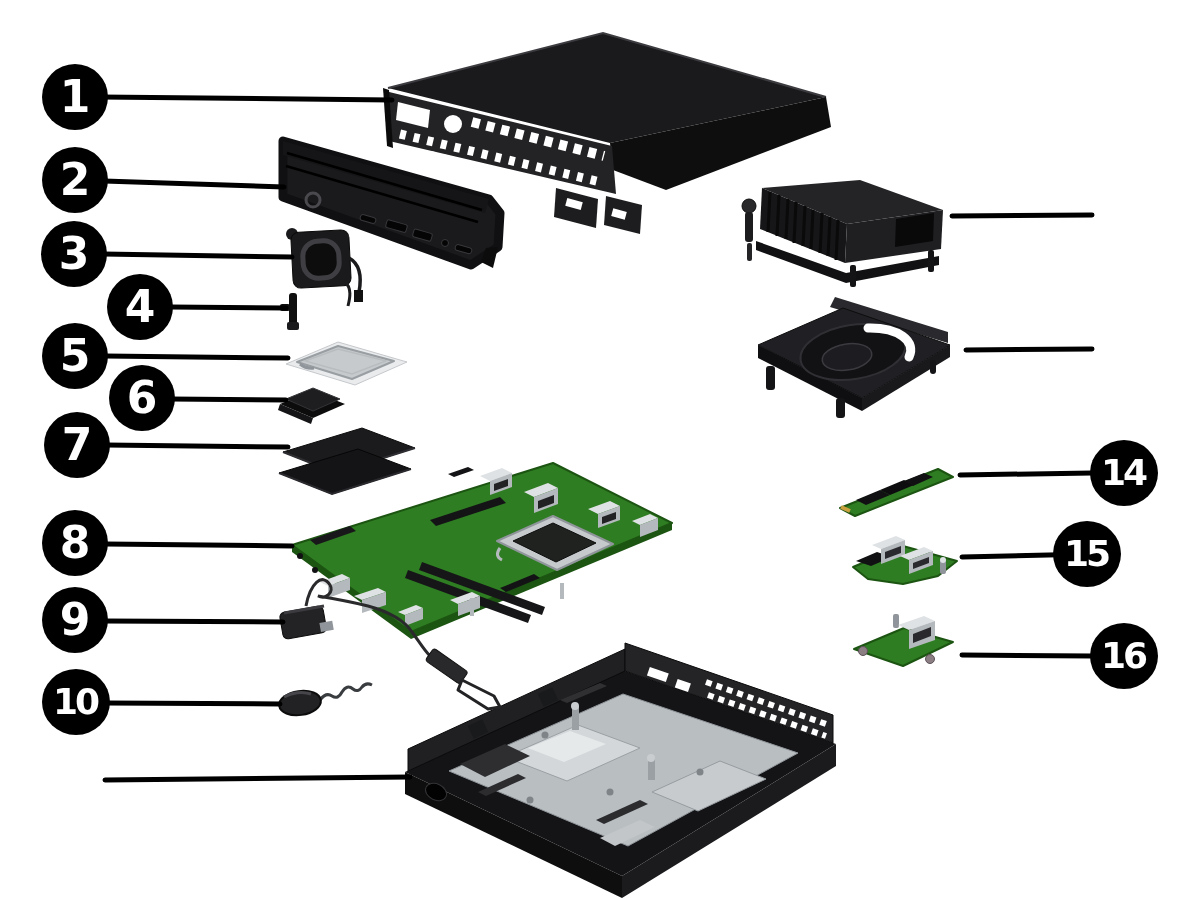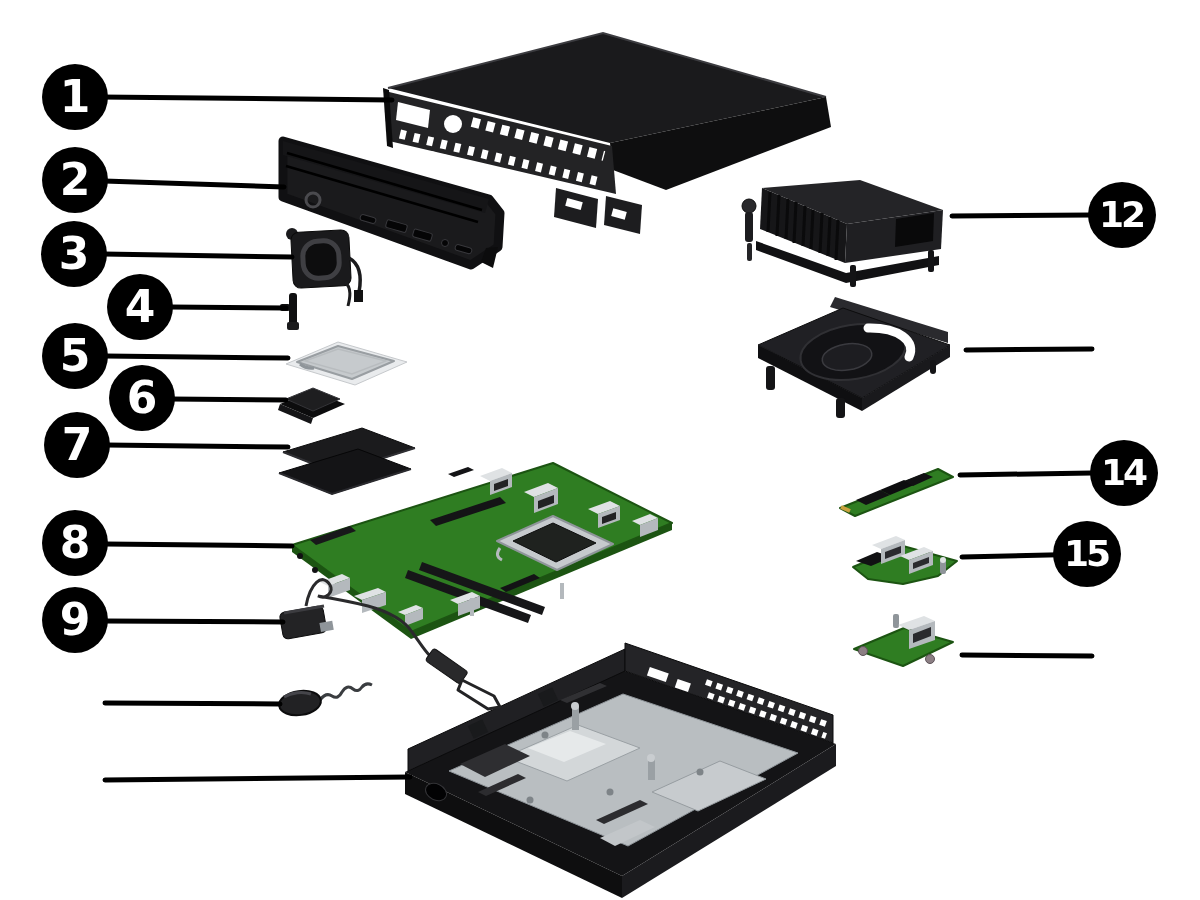--- a/index.html
+++ b/index.html
@@ -313,23 +313,26 @@
     </div>
   <div class="callout" style="left:77px;top:445px">
       <span>7</span>
     </div>
   <div class="callout" style="left:75px;top:543px">
       <span>8</span>
     </div>
   <div class="callout" style="left:75px;top:620px">
       <span>9</span>
     </div>
-  <div class="callout two" style="left:1121px;top:215px">
-      <span>12</span>
+  <div class="callout two" style="left:75px;top:702px">
+      <span>10</span>
     </div>
   <div class="callout two" style="left:1123px;top:473px">
       <span>14</span>
     </div>
   <div class="callout two" style="left:1086px;top:554px">
       <span>15</span>
     </div>
+  <div class="callout two" style="left:1123px;top:656px">
+      <span>16</span>
+    </div>
 
 </div>
 
 </body></html>

